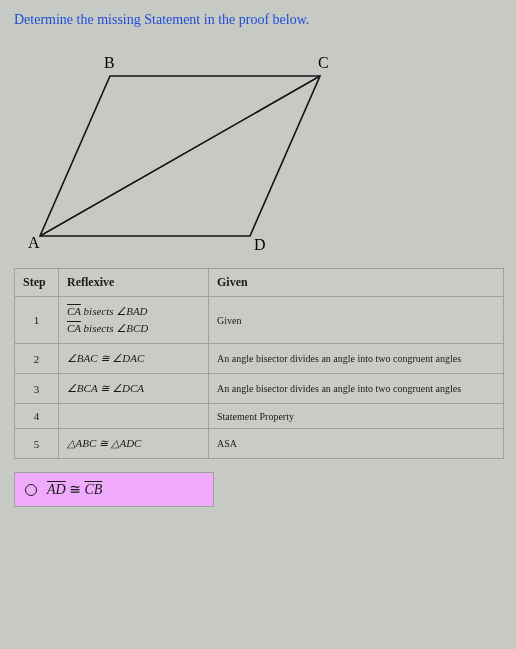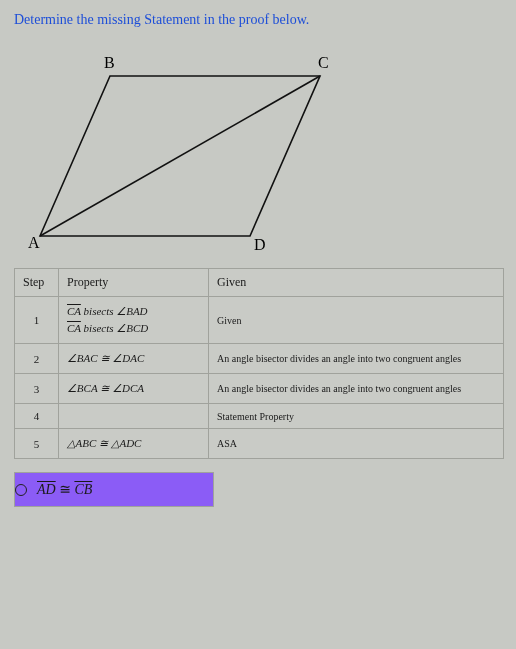--- a/index.html
+++ b/index.html
@@ -27,21 +27,21 @@
     font-size: 11px;
     background: #c9cbc6;
   }
   .proof-table th, .proof-table td {
     border: 1px solid #a0a29c;
     padding: 6px 8px;
     vertical-align: middle;
     text-align: left;
   }
   .proof-table th {
-    font-weight: normal;
+    font-weight: bold;
     font-size: 12px;
     background: #c9cbc6;
   }
   .proof-table td.step {
     text-align: center;
     width: 44px;
   }
   .proof-table td.statement {
     width: 150px;
     font-style: italic;
@@ -50,26 +50,26 @@
     font-size: 10px;
   }
   .overline { text-decoration: overline; font-style: italic; }
   .stmt-line { display: block; padding: 2px 0; }
   .options {
     margin-top: 14px;
     width: 200px;
   }
   .option-row {
     border: 1px solid #a0a29c;
-    padding: 8px 0;
+    padding: 8px 10px;
     display: flex;
     align-items: center;
     gap: 10px;
     font-size: 14px;
-    background: #8b5cf6;
+    background: #f0abfc;
     margin-top: -1px;
   }
   .radio {
     width: 12px;
     height: 12px;
     border: 1.3px solid #222;
     border-radius: 50%;
     flex-shrink: 0;
   }
   .option-label { }
@@ -85,21 +85,21 @@
   <text x="8" y="212" font-size="16" font-family="Georgia">A</text>
   <text x="84" y="32" font-size="16" font-family="Georgia">B</text>
   <text x="298" y="32" font-size="16" font-family="Georgia">C</text>
   <text x="234" y="214" font-size="16" font-family="Georgia">D</text>
 </svg>
 
 <table class="proof-table">
   <thead>
     <tr>
       <th>Step</th>
-      <th>Property</th>
+      <th>Reflexive</th>
       <th>Given</th>
     </tr>
   </thead>
   <tbody id="proof-body">
       <tr>
         <td class="step">1</td>
         <td class="statement">
           <span class="stmt-line"><span class="overline">CA</span> bisects ∠BAD</span>
           <span class="stmt-line"><span class="overline">CA</span> bisects ∠BCD</span>
         </td>

